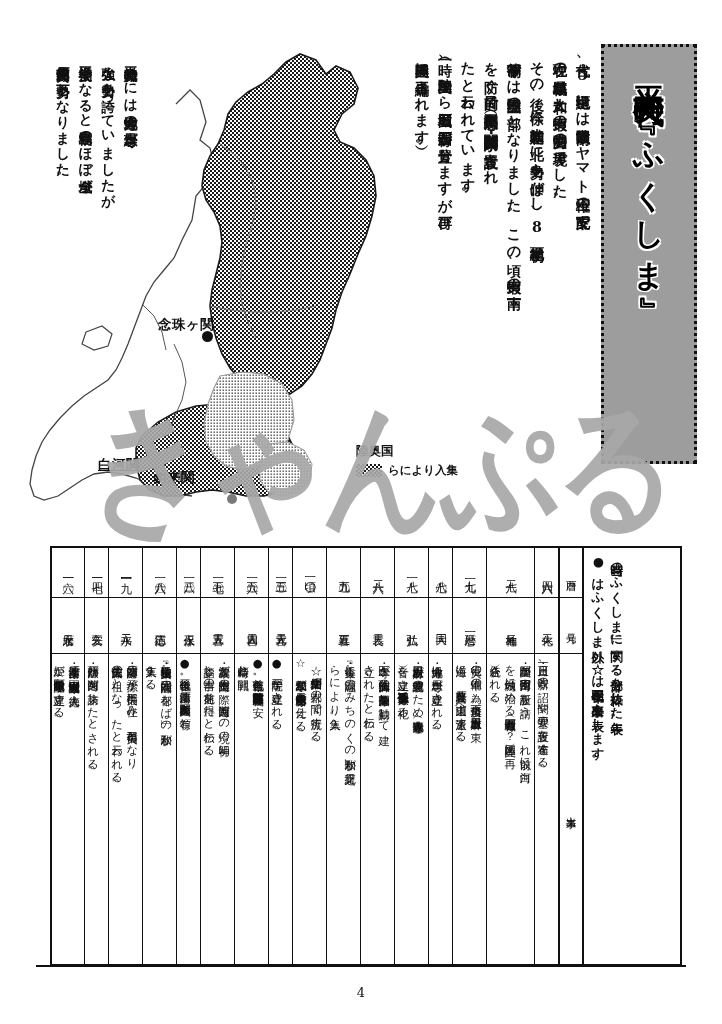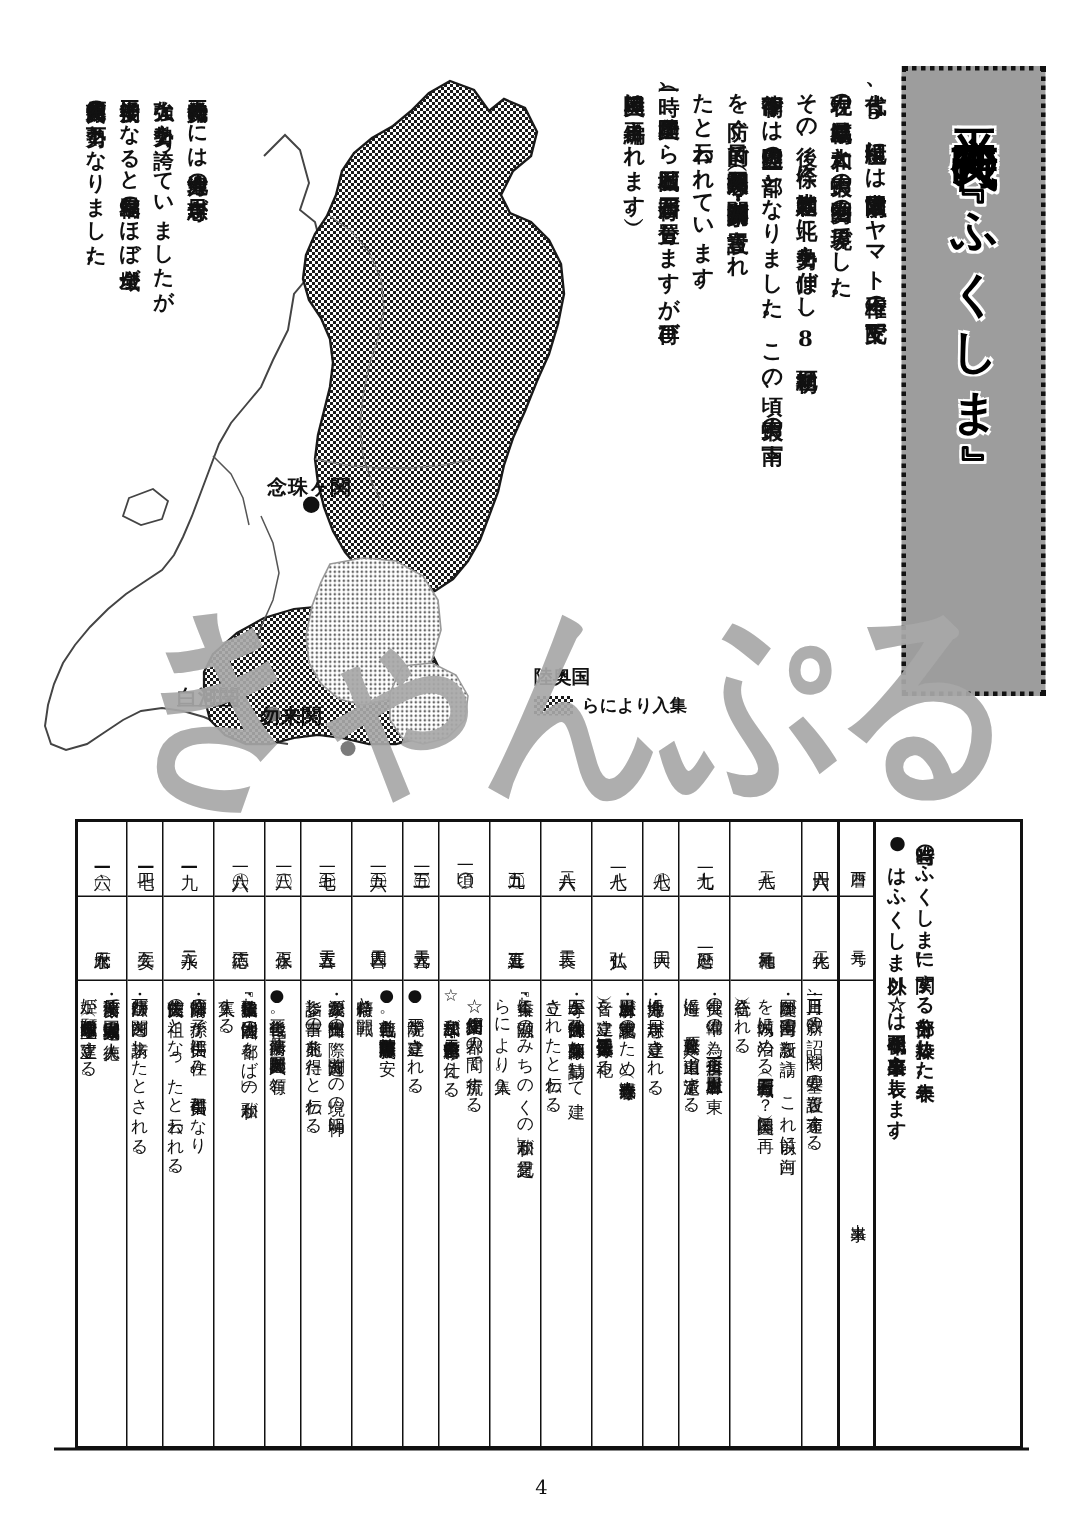--- a/index.html
+++ b/index.html
@@ -27,21 +27,21 @@
 
   
   #intro-left{position:absolute;left:52px;top:56px;height:238px;
       writing-mode:vertical-rl;text-orientation:upright;
       font-size:13.6px;font-weight:bold;line-height:1.66;letter-spacing:0.3px;}
 
   
   #map-area{position:absolute;left:24px;top:44px;width:360px;height:470px;}
   #map-svg{position:absolute;left:0;top:0;}
   .map-label{position:absolute;font-size:13.5px;font-weight:bold;
-      letter-spacing:0.5px;white-space:nowrap;margin-left:20px;}
+      letter-spacing:0.5px;white-space:nowrap;}
   .map-dot{position:absolute;border-radius:50%;background:#111;}
   .map-dot.gray{background:#7b7b7b;}
 
   
   #map-legend{position:absolute;left:332px;top:443px;width:230px;margin-left:24px;}
   #legend-title{font-size:12.5px;font-weight:bold;margin-bottom:3px;}
   .legend-row{display:flex;align-items:center;margin-top:2px;}
   .legend-swatch{width:26px;height:13px;margin-right:6px;border:0;}
   .sw-check{background-image:
       linear-gradient(45deg,#1a1a1a 25%,transparent 25%,transparent 75%,#1a1a1a 75%),

